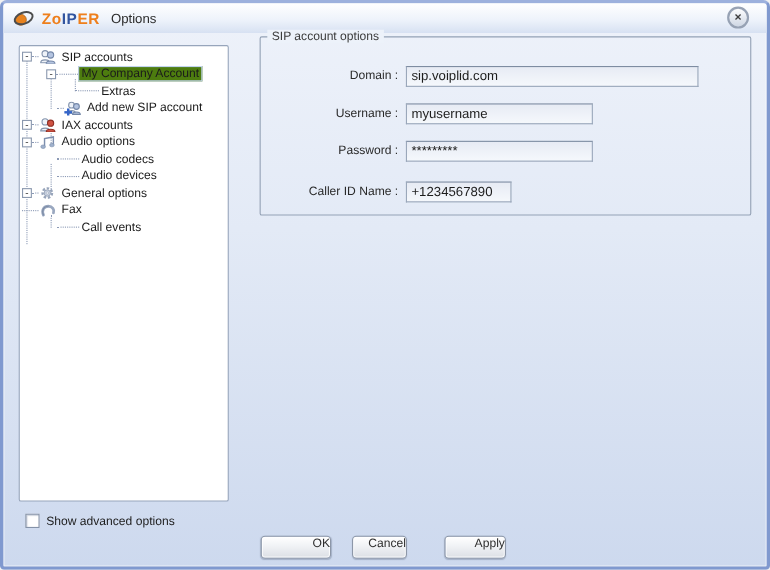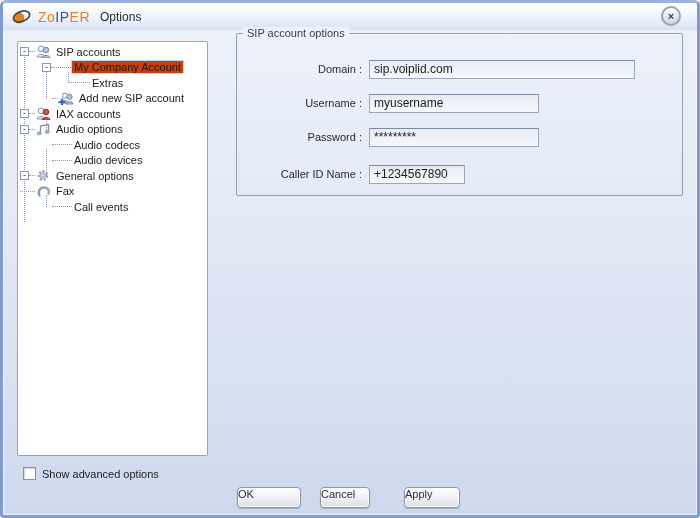--- a/index.html
+++ b/index.html
@@ -11,21 +11,21 @@
     box-shadow: inset 0 0 0 1px rgba(255,255,255,.65);
     overflow:hidden;
   }
   
   .titlebar {
     position:absolute; left:0; top:0; right:0; height:27px;
     background:linear-gradient(#ffffff 0%, #eef3fb 55%, #d7e1f2 100%);
     display:flex; align-items:center; padding-left:8px;
   }
   .logo-icon { width:21px; height:17px; margin-right:6px; }
-  .logo-text { font-size:14px; font-weight:normal; letter-spacing:.5px; }
+  .logo-text { font-size:14px; font-weight:bold; letter-spacing:.5px; }
   .logo-text .oran { color:#ee7f1c; }
   .logo-text .blue { color:#31549f; }
   .win-title { font-size:12px; color:#2b2b2b; margin-left:10px; }
   .close-btn {
     position:absolute; right:16px; top:3px; width:20px; height:20px;
     border:2px solid #97a2b4; border-radius:50%;
     background:linear-gradient(#fdfdfe, #cfd7e4);
     color:#3e3e3e; font-size:11px; font-weight:bold; text-align:center; line-height:16px;
     cursor:default;
   }
@@ -36,21 +36,21 @@
     padding-top:2px; font-size:11px; color:#1b1b1b;
   }
   .trow { position:relative; height:15.5px; display:flex; align-items:center; white-space:nowrap; }
   .expander {
     width:9px; height:9px; border:1px solid #8a98ae; background:#fff;
     font-size:9px; line-height:6px; text-align:center; color:#333; flex:0 0 9px;
   }
   .dash { border-top:1px dotted #8b99b5; height:0; }
   .ticon { display:flex; align-items:center; justify-content:center; flex:0 0 16px; }
   .tlabel { padding:0 2px; }
-  .tlabel.sel { background:#c2410c; border:1px solid #c2d4ef; }
+  .tlabel.sel { background:#4d7c0f; border:1px solid #c2d4ef; }
   .vline { position:absolute; width:0; border-left:1px dotted #8b99b5; }
   
   .ml2{margin-left:2px} .ml24{margin-left:24px} .ml34{margin-left:34px} .ml50{margin-left:50px}
   .d6{width:6px} .d15{width:15px} .d20{width:20px} .d22{width:22px}
   .g3{width:3px; flex:0 0 3px;}
   
   .groupbox {
     position:absolute; left:233px; top:30px; width:447px; height:163px;
     border:1px solid #93a1b5; border-radius:2px;
   }
@@ -72,21 +72,21 @@
   .checkbox {
     width:13px; height:13px; border:1px solid #8492a8; background:#fff;
     box-shadow: inset 1px 1px 1px rgba(120,135,160,.35);
   }
   .chk-label { font-size:11px; color:#1d1d1d; margin-left:6px; }
   .btn {
     position:absolute; top:484px; height:21px;
     border:1px solid #8d97a8; border-radius:4px;
     background:linear-gradient(#ffffff 0%, #f0f2f5 45%, #dcdfe5 100%);
     box-shadow: inset 0 0 0 1px rgba(255,255,255,.8), 0 1px 1px rgba(100,115,140,.4);
-    font-family:"Liberation Sans", sans-serif; font-size:11px; color:#2e2e2e; text-align:left;
+    font-family:"Liberation Sans", sans-serif; font-size:11px; color:#2e2e2e; text-align:right;
   }
   .btn-ok{left:234px; width:64px} .btn-cancel{left:317px; width:50px} .btn-apply{left:401px; width:56px}
 </style>
 </head>
 <body>
 
 <div class="window">
 
   <div class="titlebar">
     <svg class="logo-icon" viewBox="0 0 21 17">

